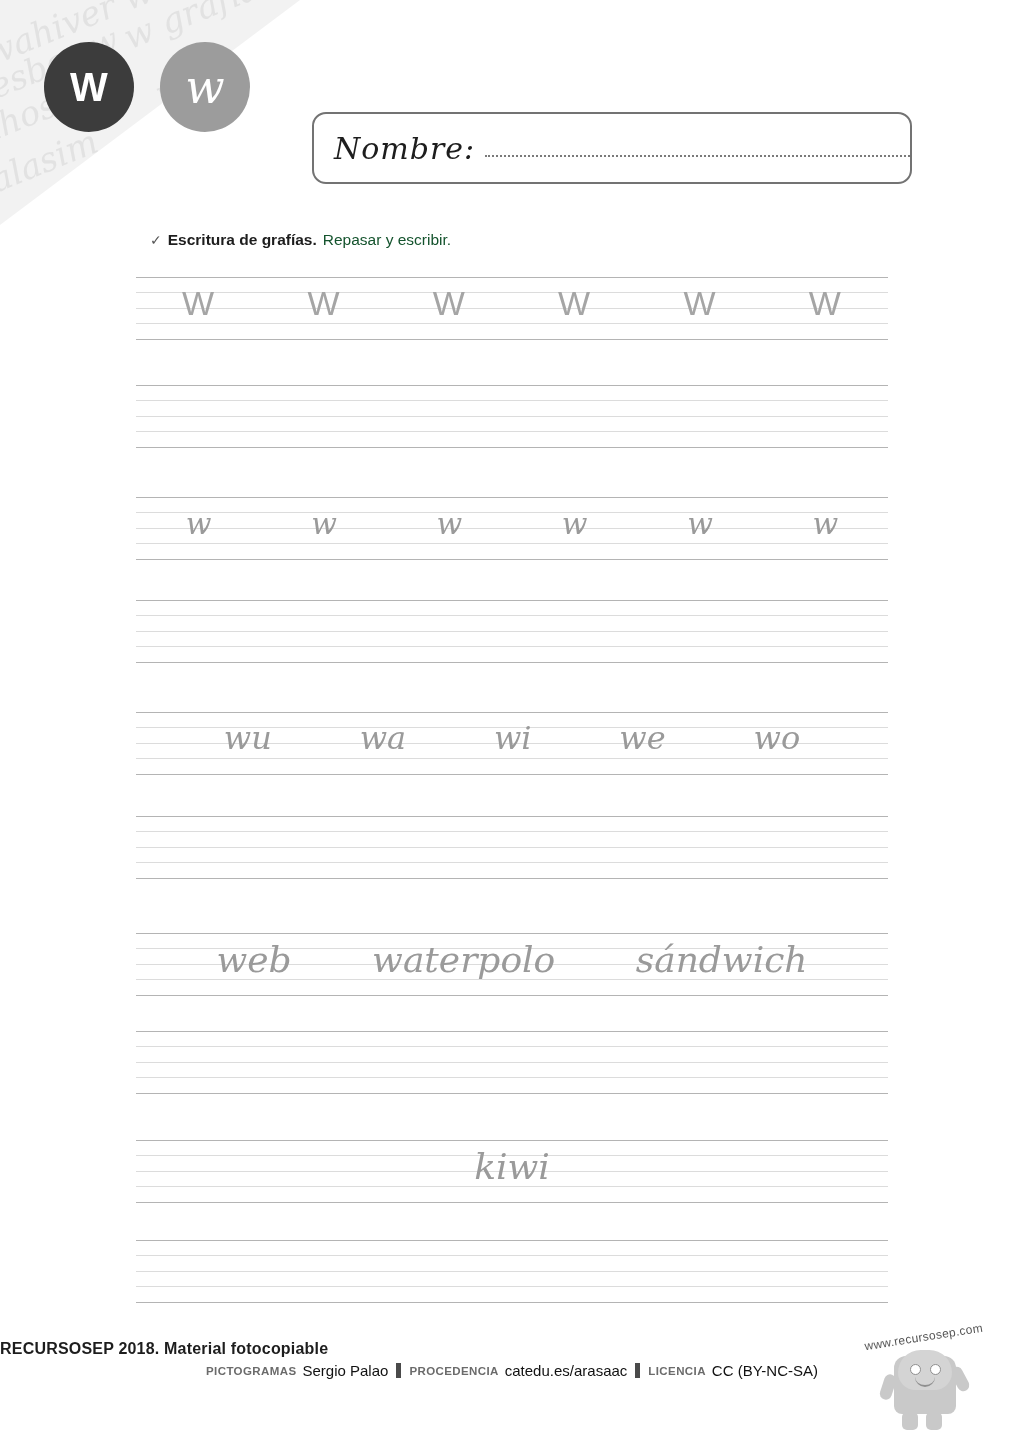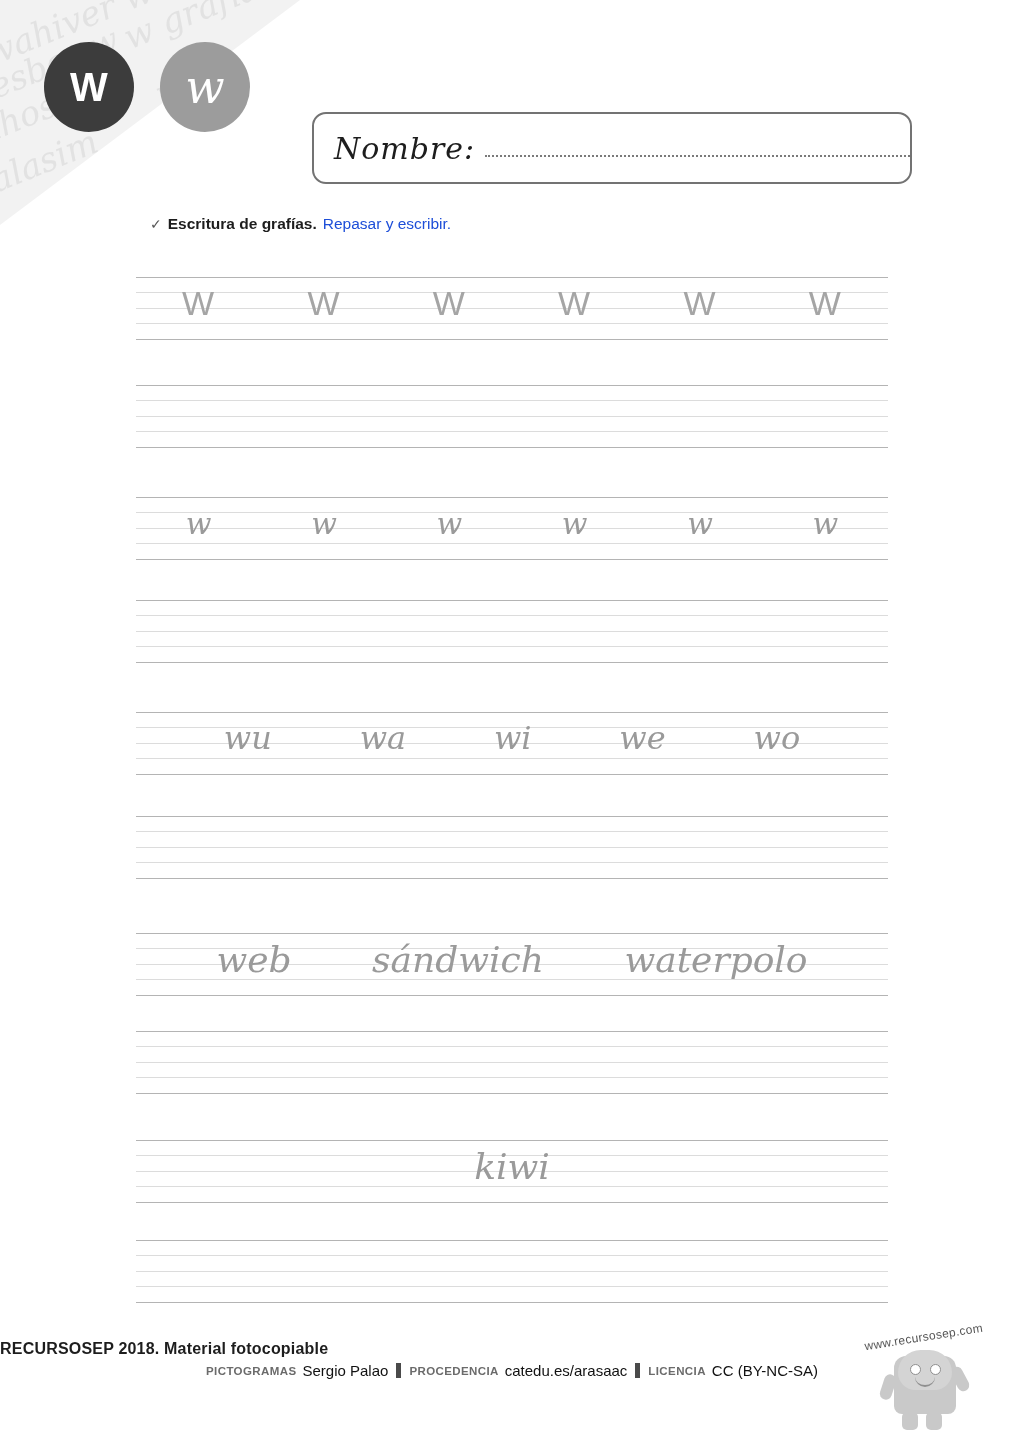--- a/index.html
+++ b/index.html
@@ -104,21 +104,22 @@
     gap: 6px;
   }
   .instruction .check {
     color: #555;
     font-size: 14px;
   }
   .instruction .bold {
     font-weight: bold;
   }
   .instruction .light {
-    color: #1d4ed8;
+    color: #14532d;
+    margin-top: 16px;
   }
 
   
   .band {
     position: absolute;
     left: 136px;
     width: 752px;
     height: 62px;
     box-sizing: border-box;
   }
@@ -365,22 +366,22 @@
       <div class="ln l4 edge"></div>
     </div>
     <div class="band" style="top: 933px;">
       <div class="ln l0 edge"></div>
       <div class="ln l1 mid"></div>
       <div class="ln l2 mid"></div>
       <div class="ln l3 mid"></div>
       <div class="ln l4 edge"></div>
       <div class="glyphs words">
         <span class="trace trace-word">web</span>
+        <span class="trace trace-word">waterpolo</span>
         <span class="trace trace-word">sándwich</span>
-        <span class="trace trace-word">waterpolo</span>
       </div>
     </div>
     <div class="band" style="top: 1031px;">
       <div class="ln l0 edge"></div>
       <div class="ln l1 mid"></div>
       <div class="ln l2 mid"></div>
       <div class="ln l3 mid"></div>
       <div class="ln l4 edge"></div>
     </div>
     <div class="band" style="top: 1140px;">

